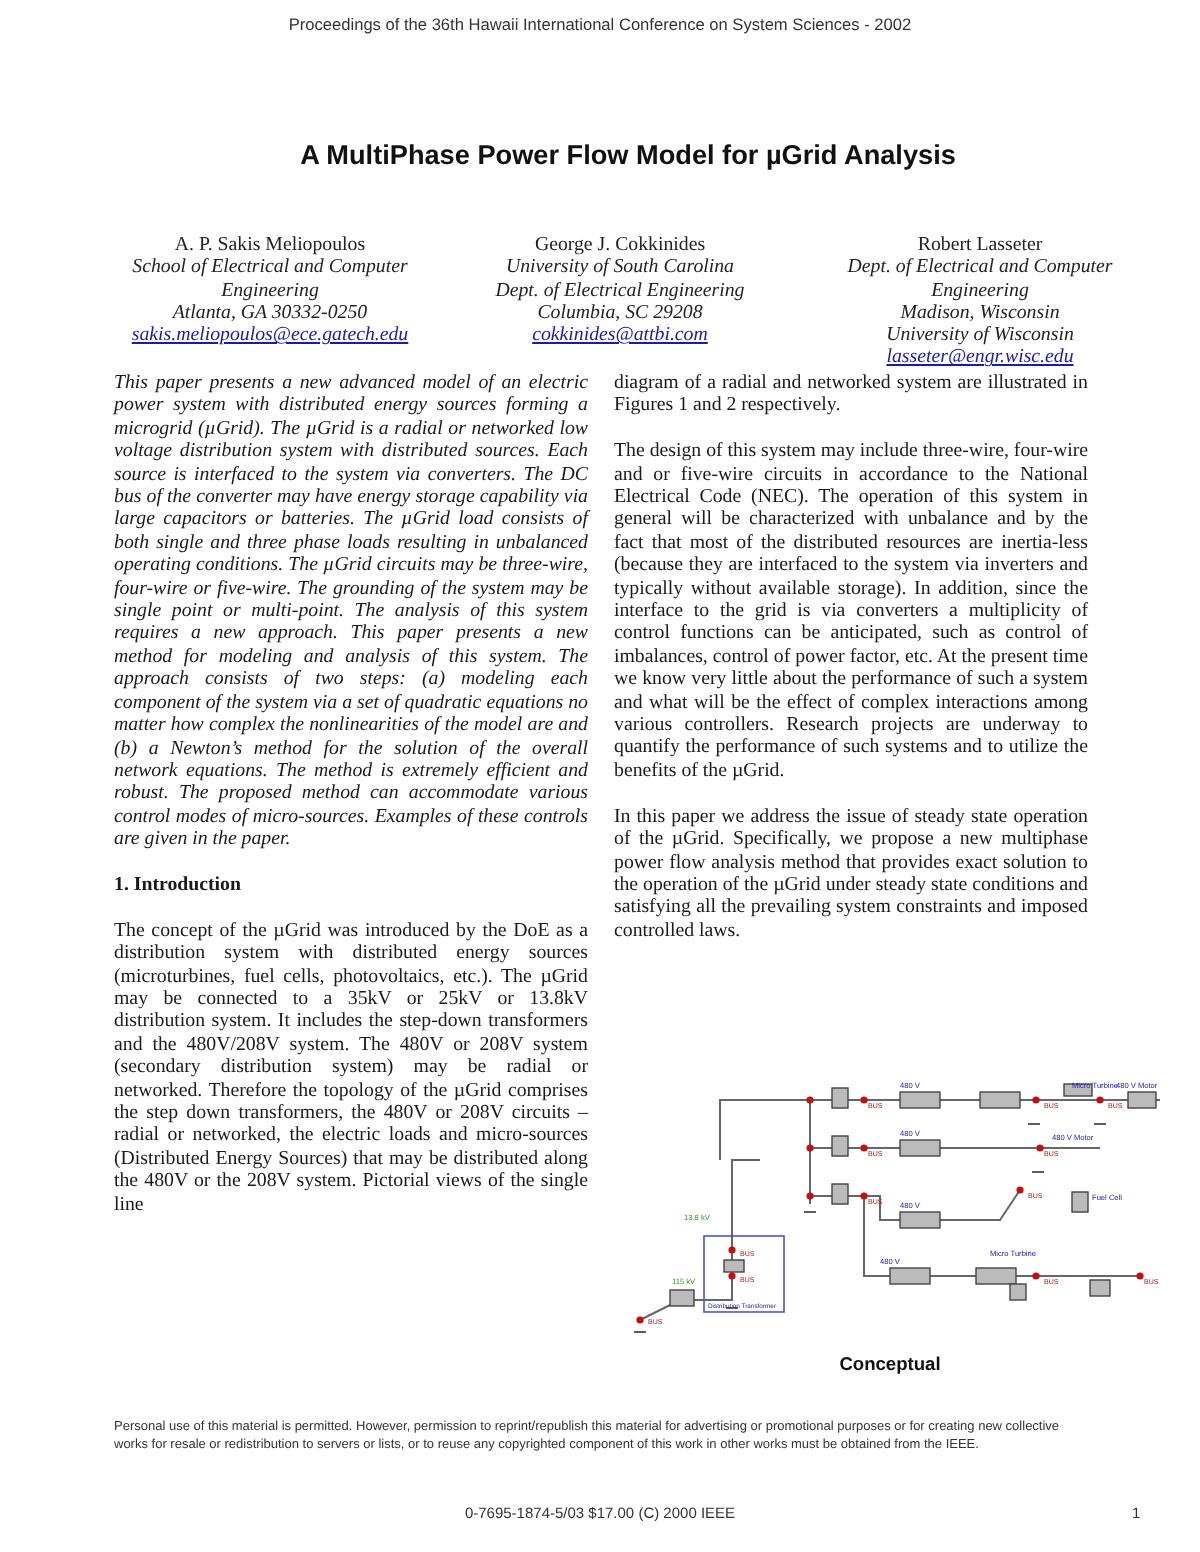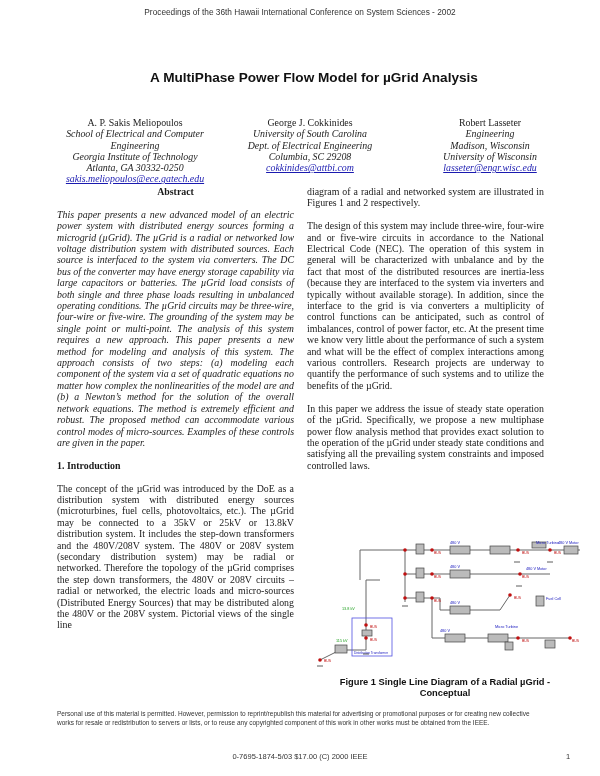--- a/index.html
+++ b/index.html
@@ -50,42 +50,41 @@
 <body>
 
 <div class="running-header">Proceedings of the 36th Hawaii International Conference on System Sciences - 2002</div>
 <div class="title">A MultiPhase Power Flow Model for µGrid Analysis</div>
 
 <div class="authors">
   <div class="author" style="left:0; width:210px;">
     <div class="name">A.  P. Sakis Meliopoulos</div>
     <div class="aff">School of Electrical  and Computer</div>
     <div class="aff">Engineering</div>
-    <div class="aff">Georgia Institute of Technology</div>
     <div class="aff">Atlanta, GA 30332-0250</div>
     <div class="email">sakis.meliopoulos@ece.gatech.edu</div>
   </div>
   <div class="author" style="left:195px; width:170px;">
     <div class="name">George J. Cokkinides</div>
     <div class="aff">University of South Carolina</div>
     <div class="aff">Dept. of Electrical  Engineering</div>
     <div class="aff">Columbia, SC 29208</div>
     <div class="email">cokkinides@attbi.com</div>
   </div>
   <div class="author" style="left:365px; width:190px;">
     <div class="name">Robert Lasseter</div>
+    <div class="aff">Dept. of Electrical and Computer</div>
     <div class="aff">Engineering</div>
     <div class="aff">Madison, Wisconsin</div>
     <div class="aff">University of Wisconsin</div>
     <div class="email">lasseter@engr.wisc.edu</div>
   </div>
 </div>
 
 <div class="col" style="left:57px; top:186px; width:237px;">
-  <p class="abstract-head">Abstract</p>
   <p class="abstract">This paper presents a new advanced model of an electric power system with distributed energy sources forming a microgrid (µGrid). The µGrid is a radial or networked low voltage distribution system with distributed sources. Each source is interfaced to the system via converters. The DC bus of the converter may have energy storage capability via large capacitors or batteries. The µGrid load consists of both single and three phase loads resulting in unbalanced operating conditions. The µGrid circuits may be three-wire, four-wire or five-wire. The grounding of the system may be single point or multi-point. The analysis of this system requires a new approach. This paper presents a new method for modeling and analysis of this system. The approach consists of two steps: (a) modeling each component of the system via a set of quadratic equations no matter how complex the nonlinearities of the model are and (b) a Newton’s method for the solution of the overall network equations. The method is extremely efficient and robust. The proposed method can accommodate various control modes of micro-sources. Examples of these controls are given in the paper.</p>
   <p class="section-head">1. Introduction</p>
   <p>The concept of the µGrid was introduced by the DoE as a distribution system with distributed energy sources (microturbines, fuel cells, photovoltaics, etc.). The µGrid may be connected to a 35kV or 25kV or 13.8kV distribution system. It includes the step-down transformers and the 480V/208V system. The 480V or 208V system (secondary distribution system) may be radial or networked. Therefore the topology of the µGrid comprises the step down transformers, the 480V or 208V circuits – radial or networked, the electric loads and micro-sources (Distributed Energy Sources) that may be distributed along the 480V or the 208V system. Pictorial views of the single line</p>
 </div>
 
 <div class="col" style="left:307px; top:186px; width:237px;">
   <p>diagram of a radial and networked system are illustrated in Figures 1 and 2 respectively.</p>
   <p>The design of this system may include three-wire, four-wire and or five-wire circuits in accordance to the National Electrical Code (NEC). The operation of this system in general will be characterized with unbalance and by the fact that most of the distributed resources are inertia-less (because they are interfaced to the system via inverters and typically without available storage). In addition, since the interface to the grid is via converters a multiplicity of control functions can be anticipated, such as control of imbalances, control of power factor, etc. At the present time we know very little about the performance of such a system and what will be the effect of complex interactions among various controllers. Research projects are underway to quantify the performance of such systems and to utilize the benefits of the µGrid.</p>
   <p>In this paper we address the issue of steady state operation of the µGrid. Specifically, we propose a new multiphase power flow analysis method that provides exact solution to the operation of the µGrid under steady state conditions and satisfying all the prevailing system constraints and imposed controlled laws.</p>
 </div>
@@ -186,19 +185,18 @@
       <line x1="102" y1="66" x2="108" y2="66"></line>
       <line x1="63" y1="114" x2="69" y2="114"></line>
       <line x1="17" y1="126" x2="23" y2="126"></line>
       <line x1="214" y1="22" x2="220" y2="22"></line>
       <line x1="216" y1="46" x2="222" y2="46"></line>
       <line x1="247" y1="22" x2="253" y2="22"></line>
     </g>
   </svg>
 </div>
 <div class="fig-caption">
-  <div>Figure 1 Single Line Diagram of a Radial µGrid -</div>
   <div>Conceptual</div>
 </div>
 
 <div class="copyright">Personal use of this material is permitted. However, permission to reprint/republish this material for advertising or promotional purposes or for creating new collective works for resale or redistribution to servers or lists, or to reuse any copyrighted component of this work in other works must be obtained from the IEEE.</div>
 <div class="footer-id">0-7695-1874-5/03 $17.00 (C) 2000 IEEE</div>
 <div class="page-num">1</div>
 
 </body></html>

